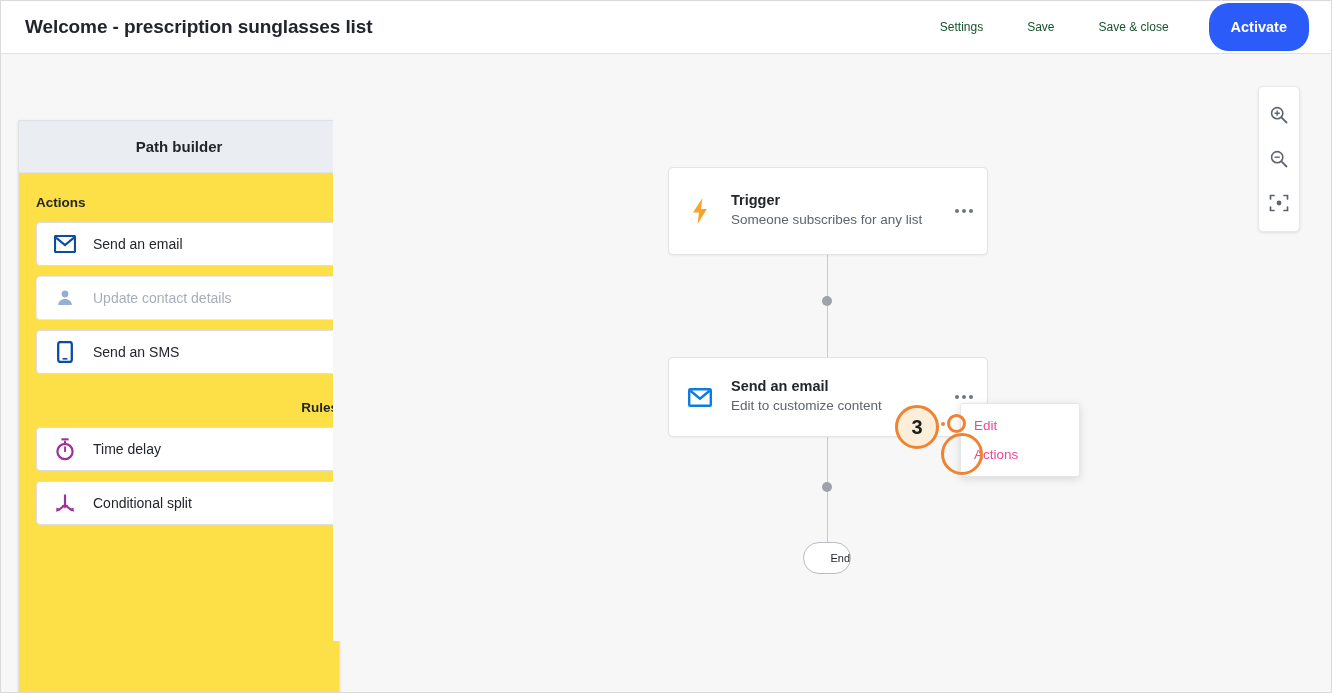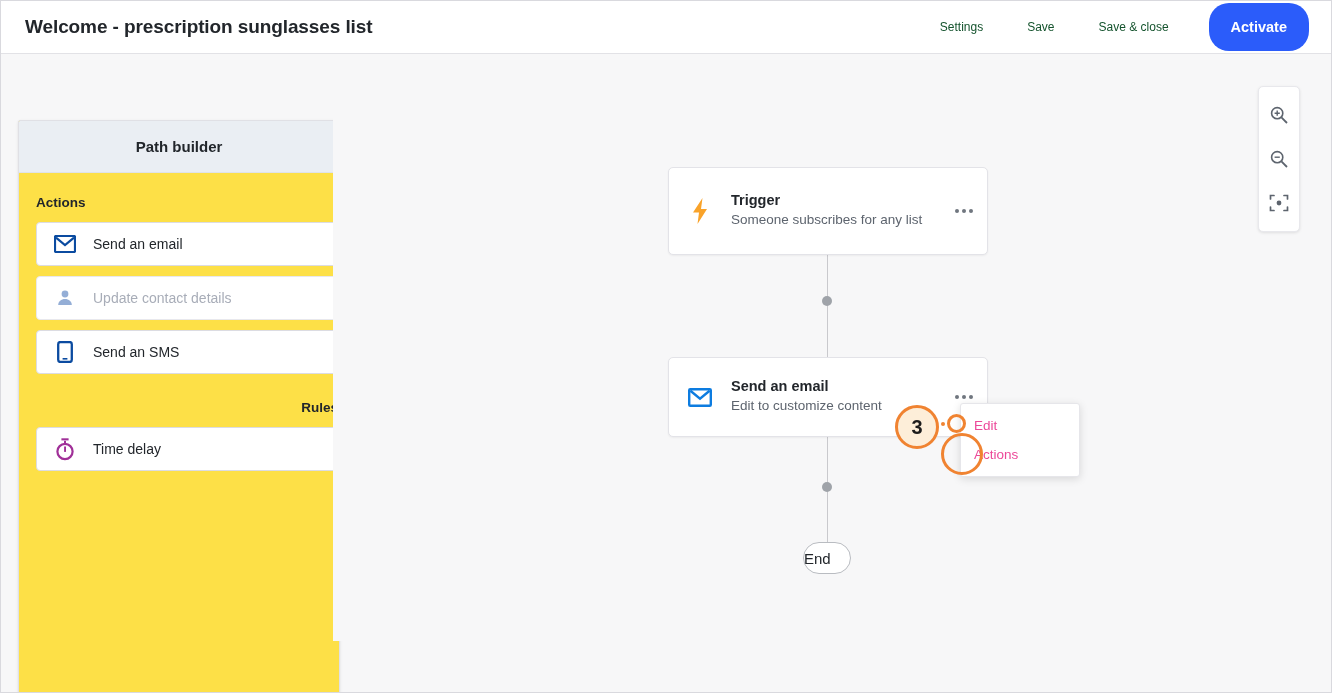--- a/index.html
+++ b/index.html
@@ -130,22 +130,22 @@
   }
   .conn-dot {
     position: absolute; width: 10px; height: 10px; border-radius: 50%;
     background: #9fa3a9;
   }
   .end-node {
     position: absolute; left: 470px; top: 481px;
     width: 48px; height: 32px;
     border: 1px solid #b9bcc1; border-radius: 16px;
     background: #ffffff;
-    display: flex; align-items: center; justify-content: flex-start;
-    font-size: 15px; color: #22262b;
+    display: flex; align-items: center; justify-content: flex-end;
+    font-size: 11px; color: #22262b;
   }
 
   
   .ctx-menu {
     position: absolute; left: 627px; top: 342px;
     width: 120px;
     background: #ffffff;
     border: 1px solid #e6e6ea;
     border-radius: 3px;
     box-shadow: 0 2px 8px rgba(0,0,0,0.13);
@@ -259,20 +259,33 @@
           <svg width="22" height="24" viewBox="0 0 22 24">
               <circle cx="11" cy="14.5" r="7.6" fill="none" stroke="#a03098" stroke-width="2.2"></circle>
               <rect x="7.4" y="1.3" width="7.2" height="2.1" fill="#a03098"></rect>
               <rect x="10" y="3.8" width="2" height="2.6" fill="#a03098"></rect>
               <rect x="10.1" y="9.5" width="1.9" height="5.4" fill="#a03098"></rect>
             </svg>
         </span>
         <span class="pi-label">Time delay</span>
       </div>
 
+      <div class="palette-item">
+        <span class="pi-icon">
+          <svg width="24" height="22" viewBox="0 0 24 22">
+            <path d="M12 2.5 V13.5" stroke="#a03098" stroke-width="2.2" fill="none"></path>
+            <path d="M12 13 L5 18.5" stroke="#a03098" stroke-width="2.2" fill="none"></path>
+            <path d="M12 13 L19 18.5" stroke="#a03098" stroke-width="2.2" fill="none"></path>
+            <path d="M12 16.5 l3.2 -3.6 h-6.4 z" fill="#a03098"></path>
+            <path d="M3.2 20 l0.3 -4.6 l4.2 1.9 z" fill="#a03098"></path>
+            <path d="M20.8 20 l-0.3 -4.6 l-4.2 1.9 z" fill="#a03098"></path>
+          </svg>
+        </span>
+        <span class="pi-label">Conditional split</span>
+      </div>
 
     </div>
   </div>
 
   <div class="canvas">
 
     <div class="conn" style="left:494px; top:194px; height:102px;"></div>
     <div class="conn-dot" style="left:489px; top:235px;"></div>
 
     <div class="conn" style="left:494px; top:376px; height:105px;"></div>

